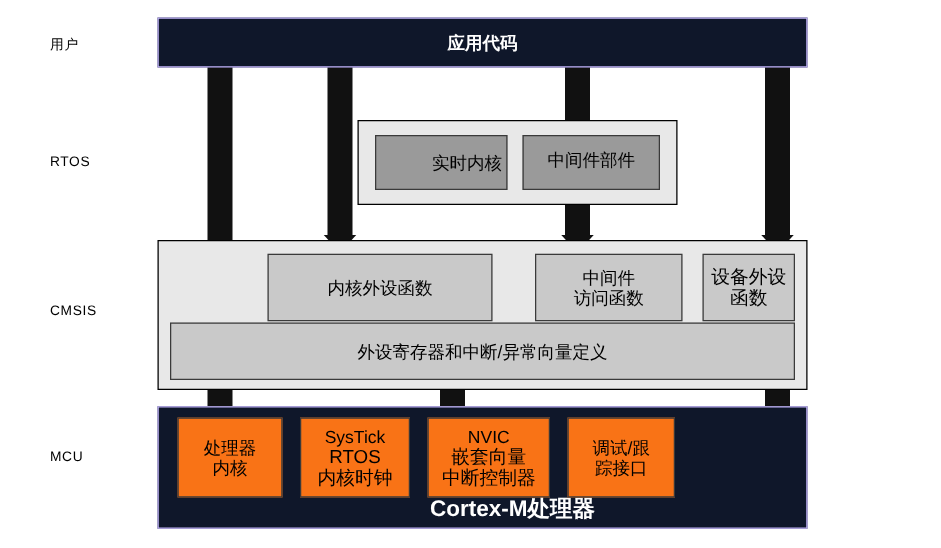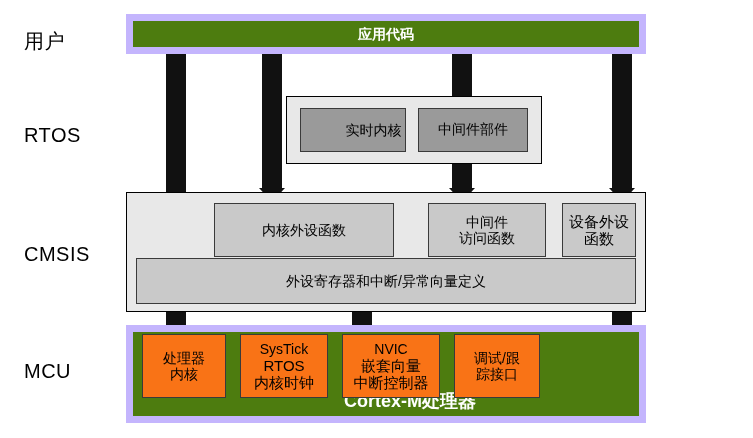--- a/index.html
+++ b/index.html
@@ -10,41 +10,42 @@
   #root {
     position: relative;
     width: 753px;
     height: 438px;
     font-family: "Liberation Sans", sans-serif;
     background: #ffffff;
     overflow: hidden;
   }
   .layer-label {
     position: absolute;
-    font-size: 20px;
+    font-size: 11px;
     color: #000;
     font-family: "Liberation Sans", sans-serif;
     letter-spacing: 0.5px;
     white-space: nowrap;
+    margin-left: 16px;
   }
   .box {
     position: absolute;
     box-sizing: border-box;
     display: flex;
     align-items: center;
     justify-content: center;
     text-align: center;
     color: #000;
     font-size: 14px;
     line-height: 1.15;
   }
   .dark {
-    background: #4d7c0f;
+    background: #0f172a;
     color: #ffffff;
-    border: 7px solid #c4b5fd;
+    border: 1px solid #c4b5fd;
     font-weight: bold;
   }
   .mid {
     background: #9a9a9a;
     border: 1px solid #3a3a3a;
   }
   .light {
     background: #c9c9c9;
     border: 1px solid #3a3a3a;
   }

